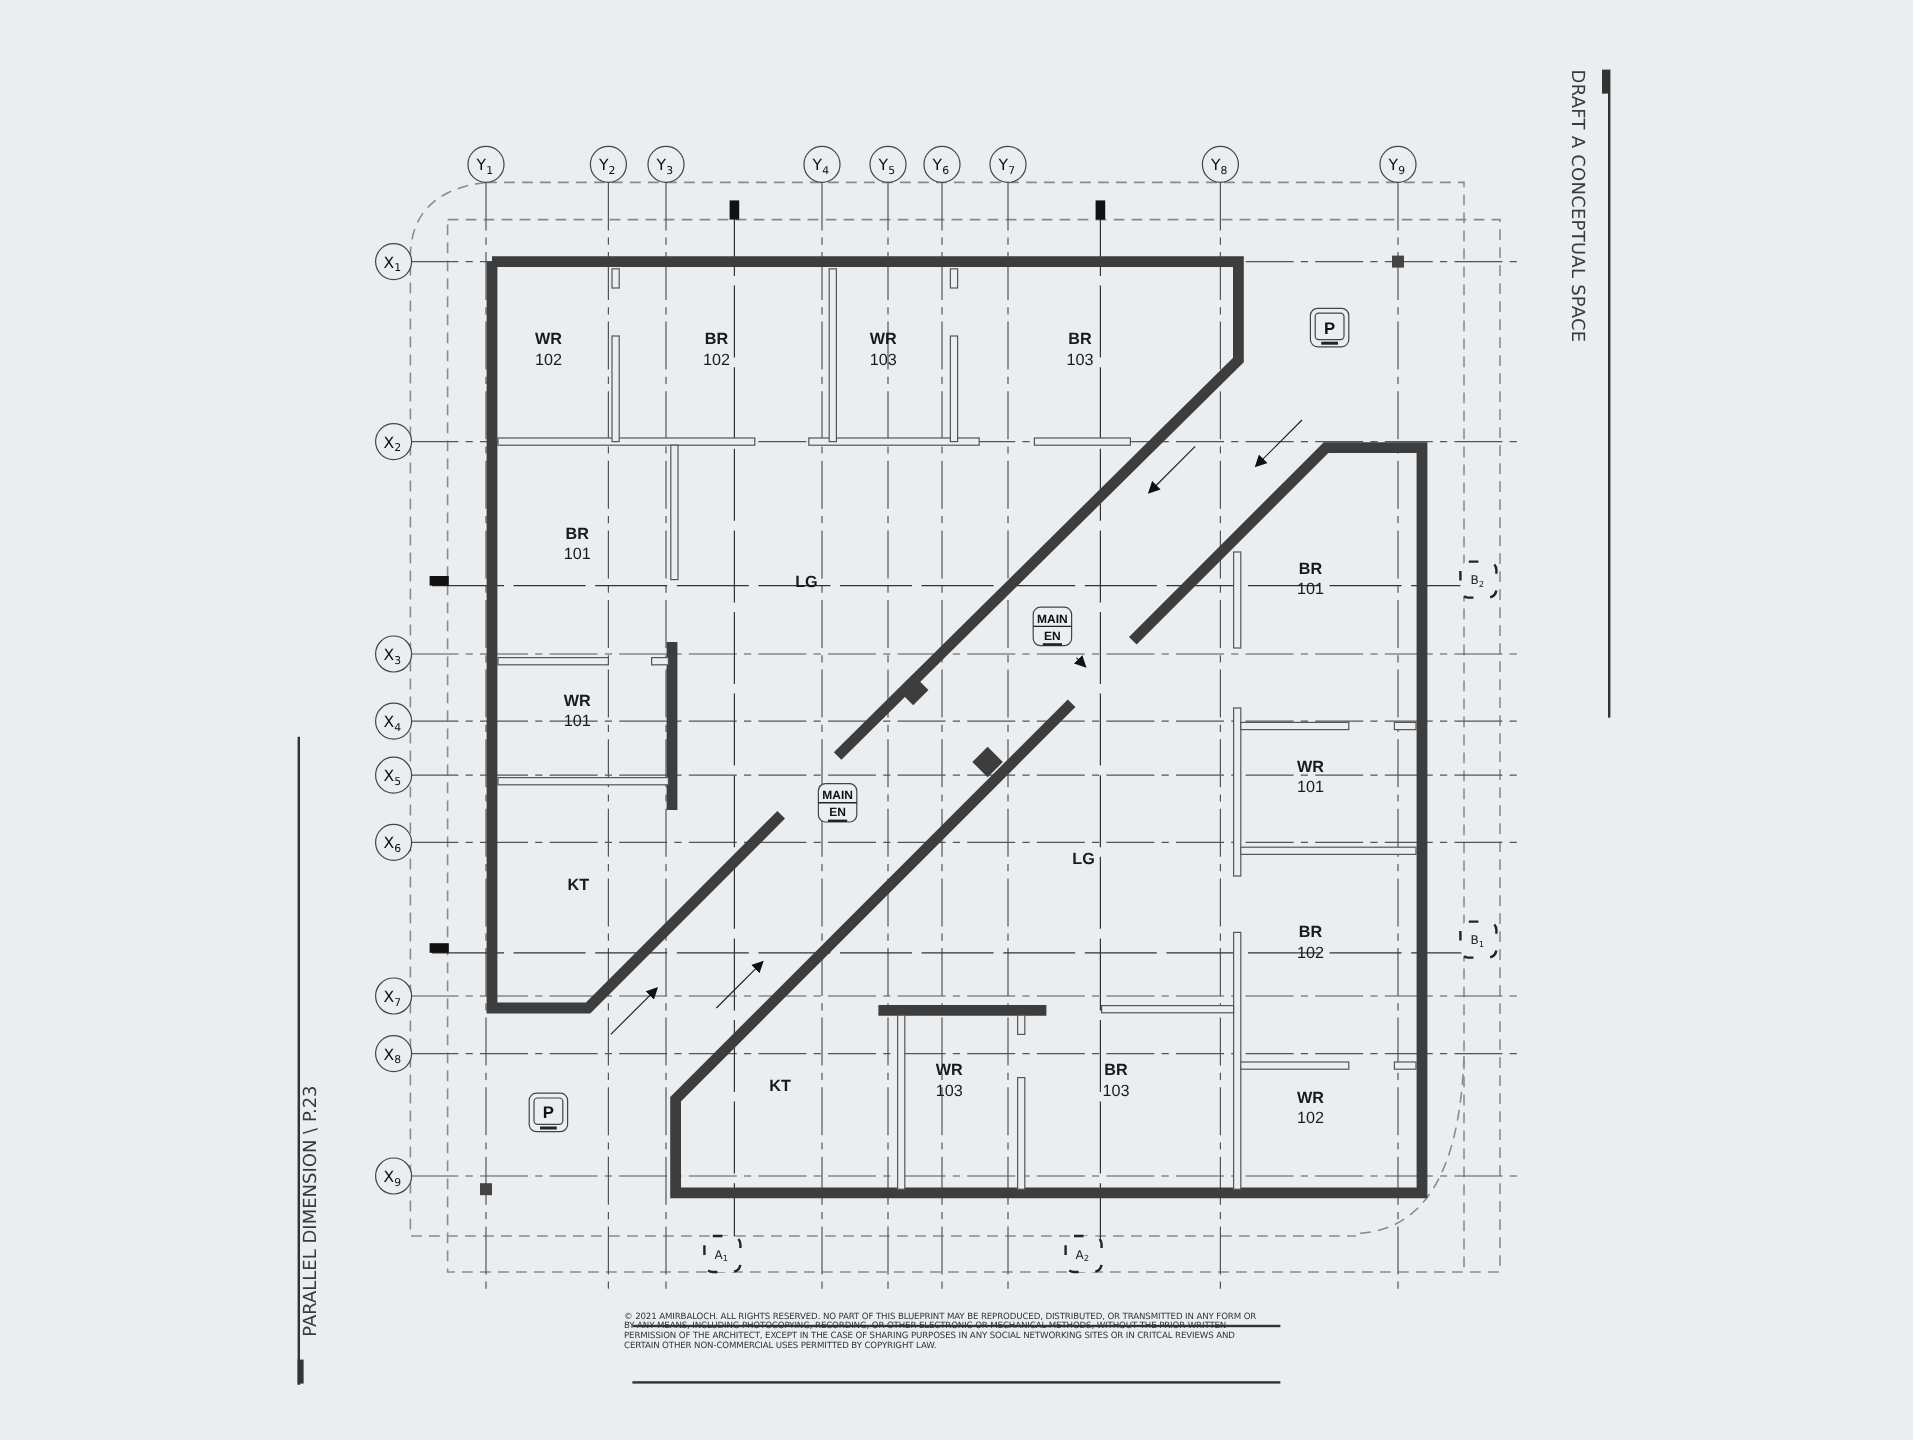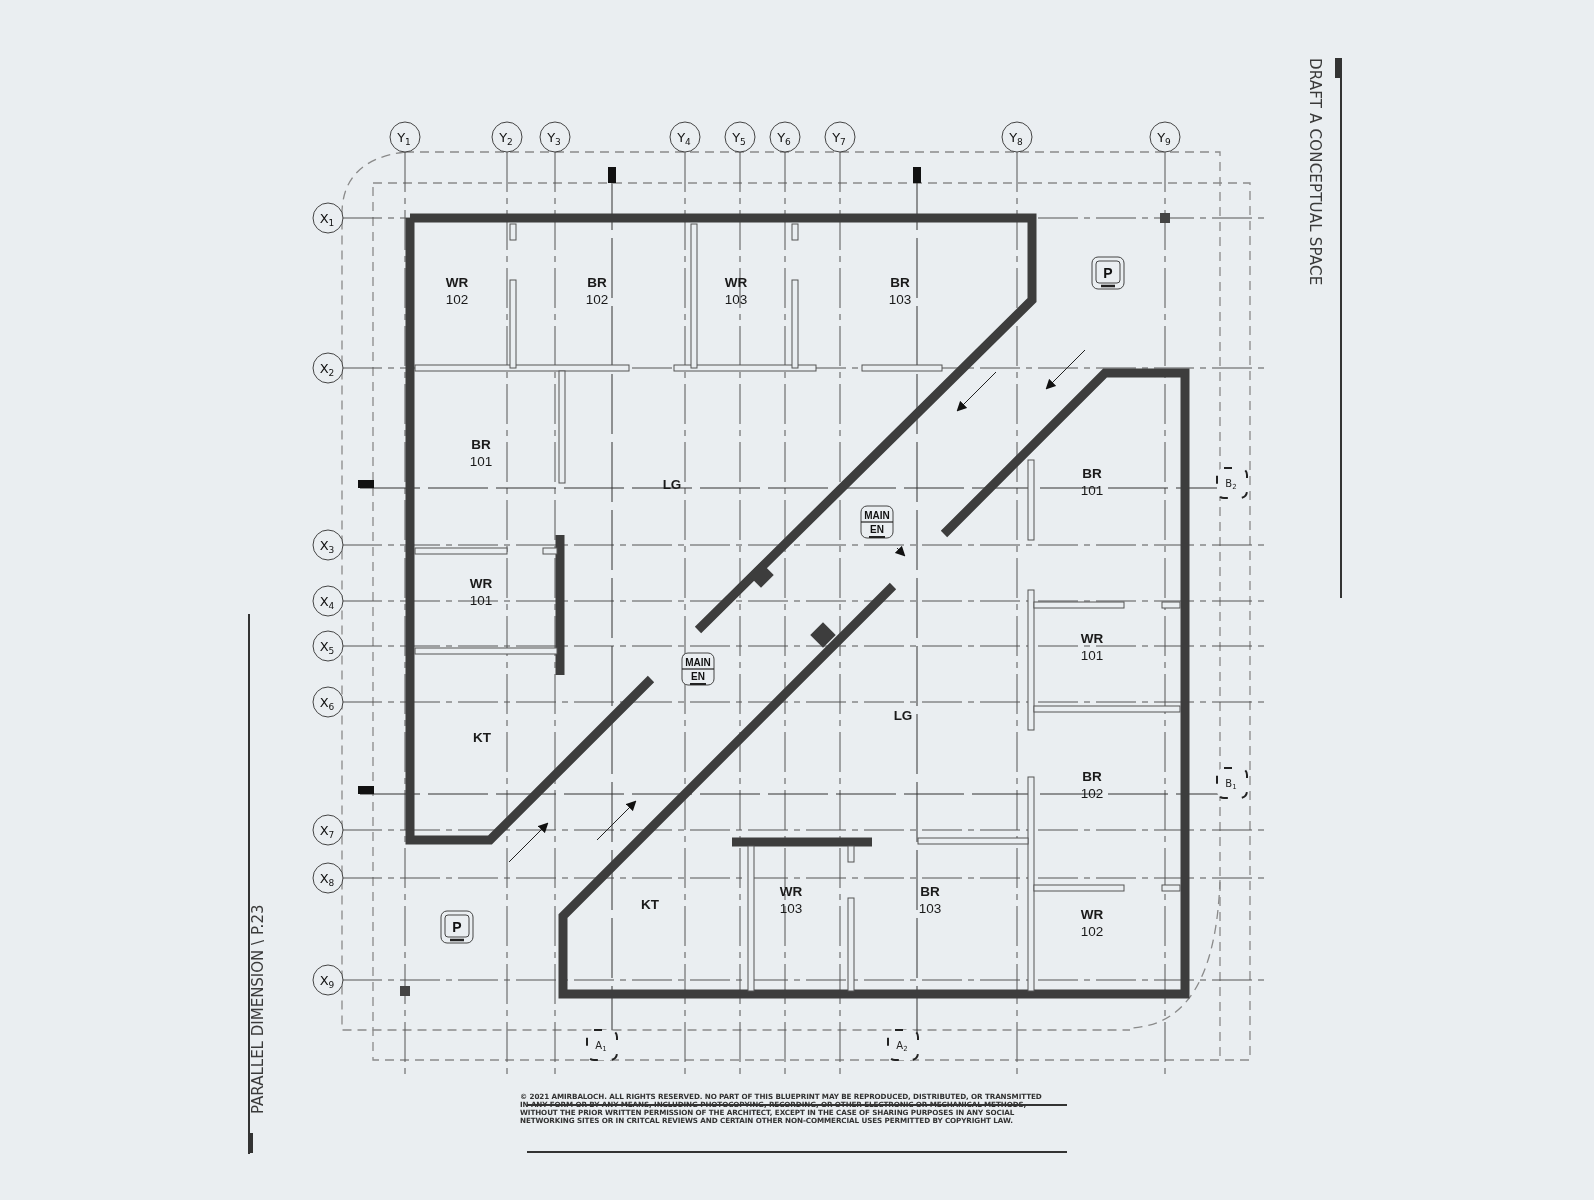--- a/index.html
+++ b/index.html
@@ -17,21 +17,21 @@
     white-space: nowrap;
   }
   .side-title-left {
     position: absolute; left: 249px; top: 905px; height: 230px;
     writing-mode: vertical-rl; transform: rotate(180deg);
     font-size: 15px; color: #3a3a3a; white-space: nowrap;
     text-align: right;
   }
   .copyright {
     position: absolute; left: 520px; top: 1093px; width: 530px;
-    font-size: 7.2px; line-height: 8px; font-weight: bold; color: #333;
+    font-size: 7.2px; line-height: 8px; font-weight: normal; color: #333;
     letter-spacing: -0.1px;
   }
   .rule { position: absolute; background: #333; }
 </style>
 </head>
 <body>
 
 <svg id="plan" width="1594" height="1200" viewBox="0 0 1594 1200">
   <defs>
     <marker id="arrowhead" markerWidth="10" markerHeight="10" refX="8" refY="5" orient="auto">

